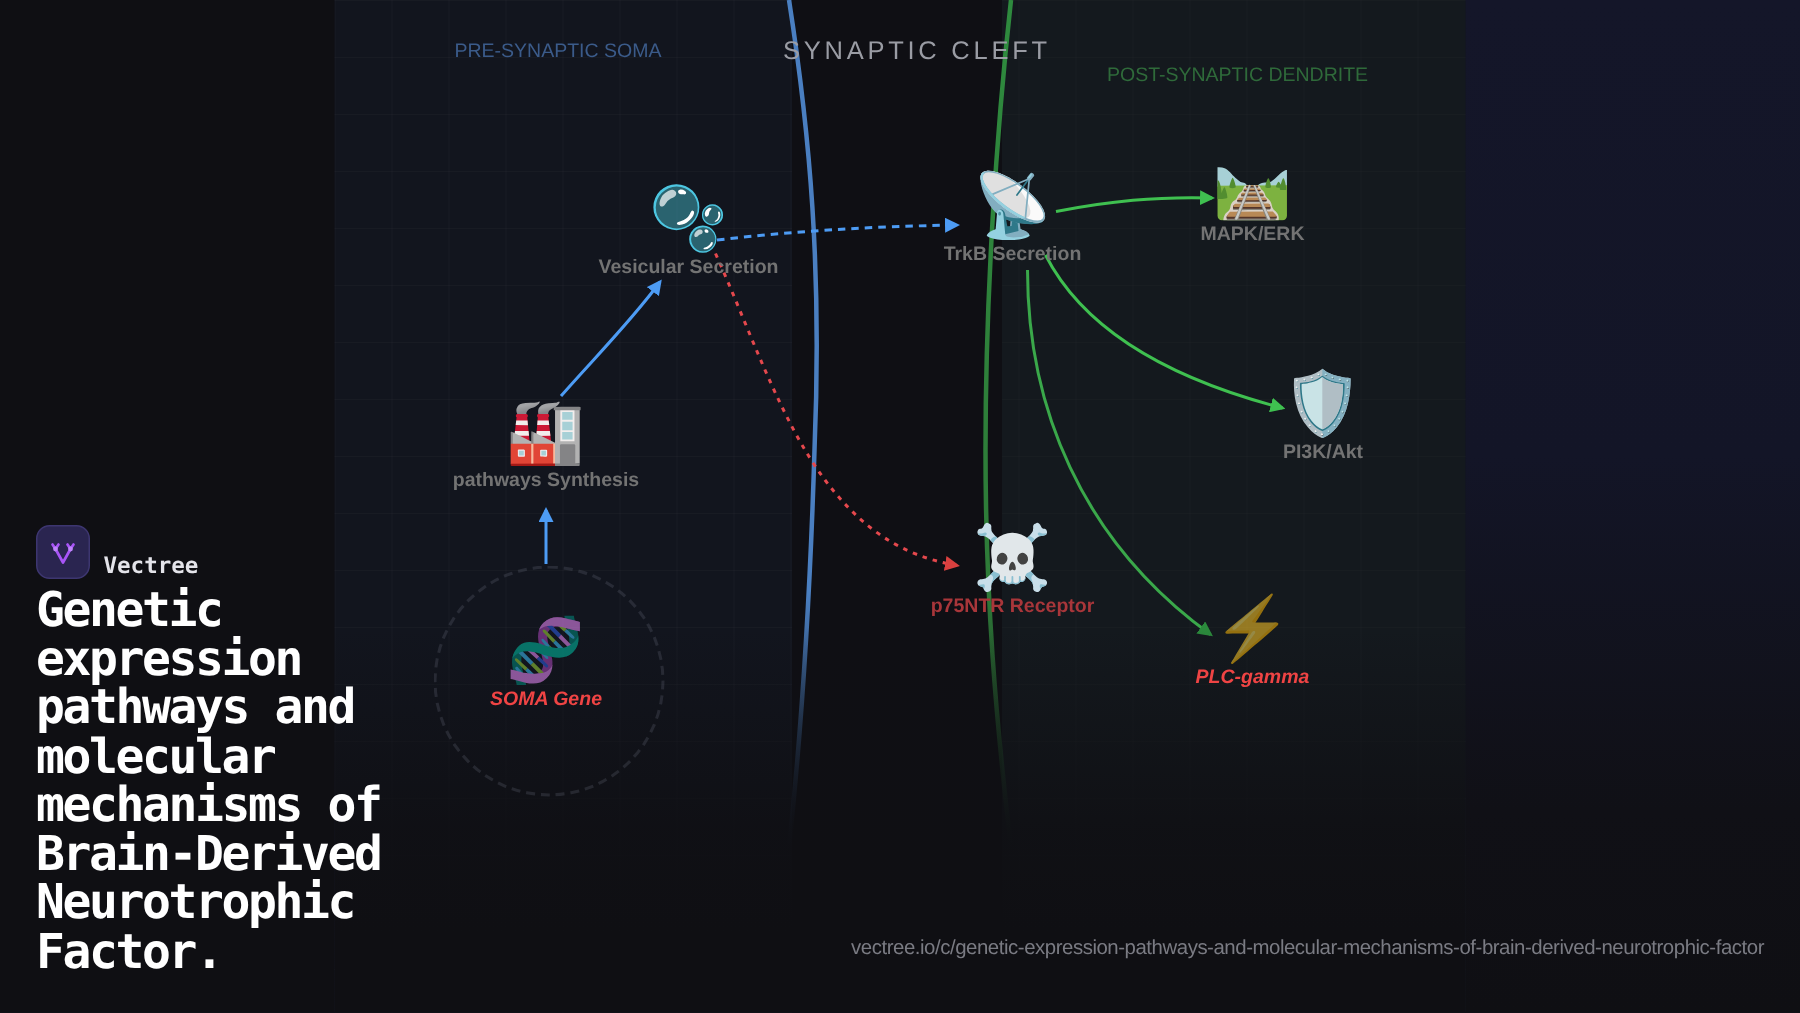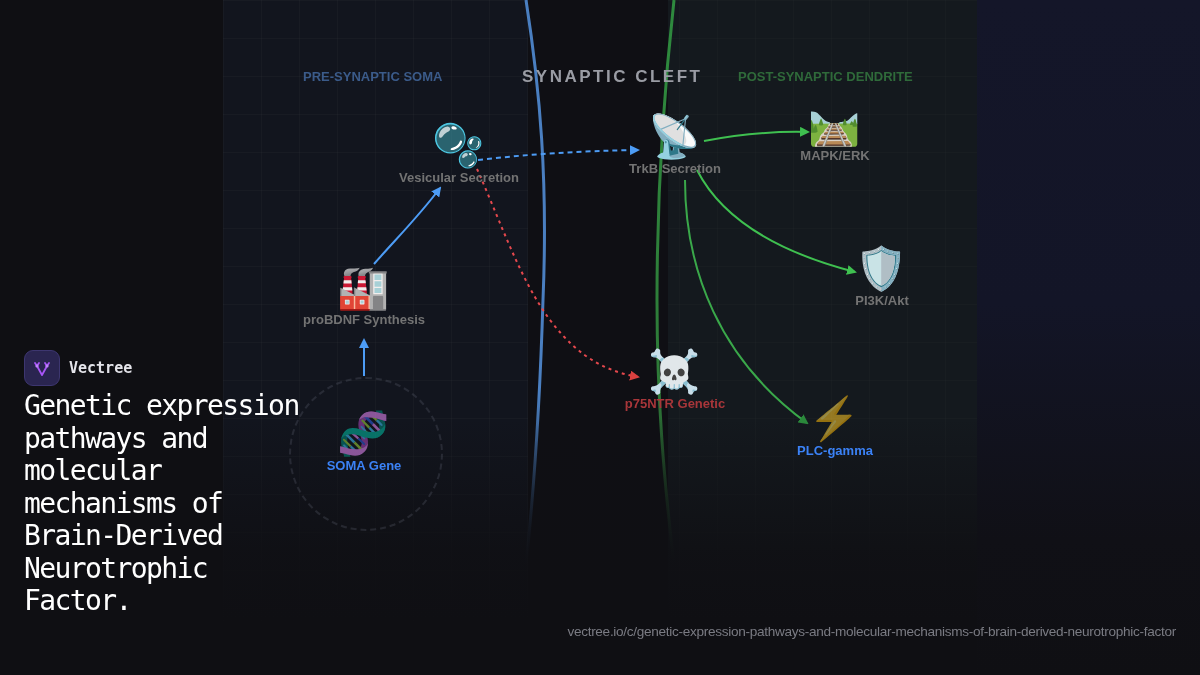--- a/index.html
+++ b/index.html
@@ -29,54 +29,53 @@
       position: absolute; left: 445px; top: 0; width: 309px; height: 675px;
       background: rgba(25,35,32,0.35);
     }
     .panel .fade {
       position: absolute; left: 0; top: 0; width: 754px; height: 675px;
       background: linear-gradient(180deg, rgba(15,15,19,0) 0%, rgba(15,15,19,0) 62%, rgba(15,15,19,0.85) 82%, #0f0f13 92%);
       pointer-events: none;
     }
     svg.diagram { position: absolute; left: 0; top: 0; }
     .zone-label {
-      position: absolute; font-weight: bold; font-size: 13px; text-transform: uppercase;
+      position: absolute; font-weight: normal; font-size: 13px; text-transform: uppercase;
       white-space: nowrap;
-      margin-top: 43px;
     }
     .zone-pre { left: 303px; top: 26px; color: #3b5b8a; }
     .zone-cleft { left: 522px; top: 24px; color: #9a9ca4; font-size: 17px; letter-spacing: 2.5px; }
-    .zone-post { left: 738px; top: 26px; color: #2f6a3a; }
+    .zone-post { left: 738px; top: 42px; color: #2f6a3a; }
 
     .node { position: absolute; text-align: center; transform: translateX(-50%); white-space: nowrap; }
     .node .icon { font-size: 42px; line-height: 48px; display: block; }
     .node .label { font-weight: bold; font-size: 13px; color: #737373; display: block; }
-    .node.dim .label { color: #3b82f6; }
+    .node.dim .label { color: #ef4444; font-style: italic; }
     .node.dim .icon { opacity: 0.55; }
     .node.danger .label { color: #a8363a; }
 
     .gene-circle {
       position: absolute; left: 289px; top: 377px; width: 150px; height: 150px;
       border: 2px dashed rgba(120,125,140,0.22); border-radius: 50%;
     }
 
     .brand {
-      position: absolute; left: 24px; top: 350px; display: flex; align-items: center; gap: 9px;
+      position: absolute; left: 24px; top: 350px; display: flex; align-items: flex-end; gap: 9px;
     }
     .brand .logo {
       width: 34px; height: 34px; border-radius: 9px;
       background: #2a2550; border: 1px solid #3d3670;
       display: flex; align-items: center; justify-content: center;
     }
     .brand .name {
       font-family: "DejaVu Sans Mono", monospace; font-weight: bold; font-size: 15px; color: #e4e4ea;
     }
     .title {
       position: absolute; left: 24px; top: 390px; width: 300px; margin: 0;
-      font-family: "DejaVu Sans Mono", monospace; font-weight: normal; font-size: 28px;
+      font-family: "DejaVu Sans Mono", monospace; font-weight: bold; font-size: 32px;
       line-height: 32.5px; color: #ffffff; letter-spacing: -1.6px;
     }
     .url {
       position: absolute; right: 24px; top: 624px;
       font-family: Liberation Sans, sans-serif; font-size: 13.6px; color: #7a7b83;
       letter-spacing: -0.3px;
     }
   </style>
 </head>
 <body>
@@ -136,36 +135,36 @@
 
 <div class="gene-circle"></div>
 
 <div class="node dim" style="left:364px; top:410px;">
   <span class="icon">🧬</span>
   <span class="label">SOMA Gene</span>
 </div>
 
 <div class="node" style="left:364px; top:264px;">
   <span class="icon">🏭</span>
-  <span class="label">proBDNF Synthesis</span>
+  <span class="label">pathways Synthesis</span>
 </div>
 
 <div class="node" style="left:459px; top:122px;">
   <span class="icon">🫧</span>
   <span class="label">Vesicular Secretion</span>
 </div>
 
 <div class="node" style="left:675px; top:113px;">
   <span class="icon">📡</span>
   <span class="label">TrkB Secretion</span>
 </div>
 
 <div class="node danger" style="left:675px; top:348px;">
   <span class="icon">☠️</span>
-  <span class="label">p75NTR Genetic</span>
+  <span class="label">p75NTR Receptor</span>
 </div>
 
 <div class="node" style="left:835px; top:100px;">
   <span class="icon">🛤️</span>
   <span class="label">MAPK/ERK</span>
 </div>
 
 <div class="node" style="left:882px; top:245px;">
   <span class="icon">🛡️</span>
   <span class="label">PI3K/Akt</span>

